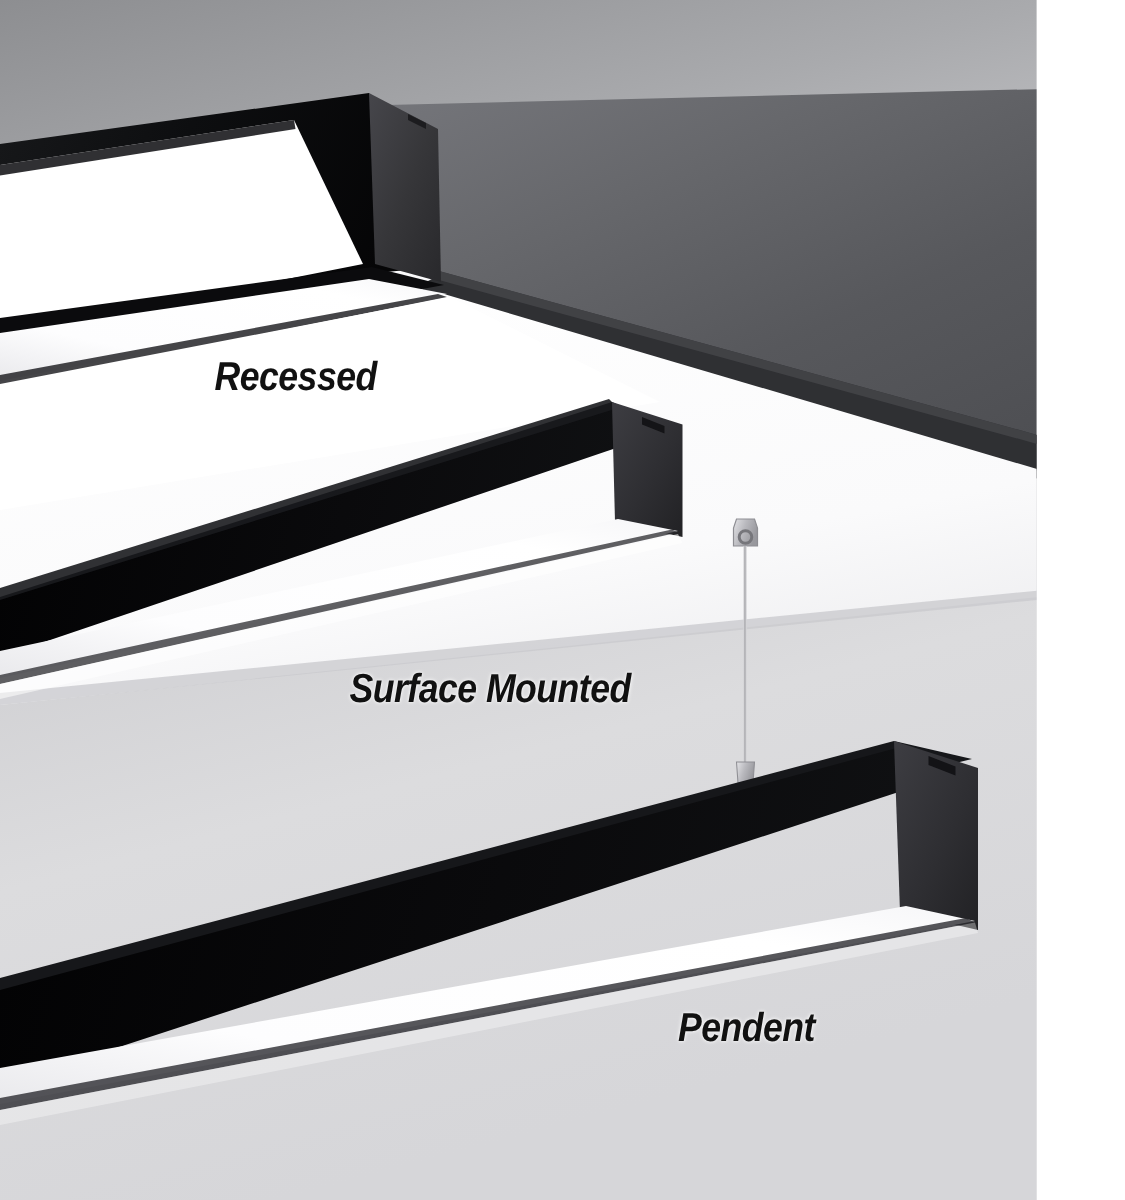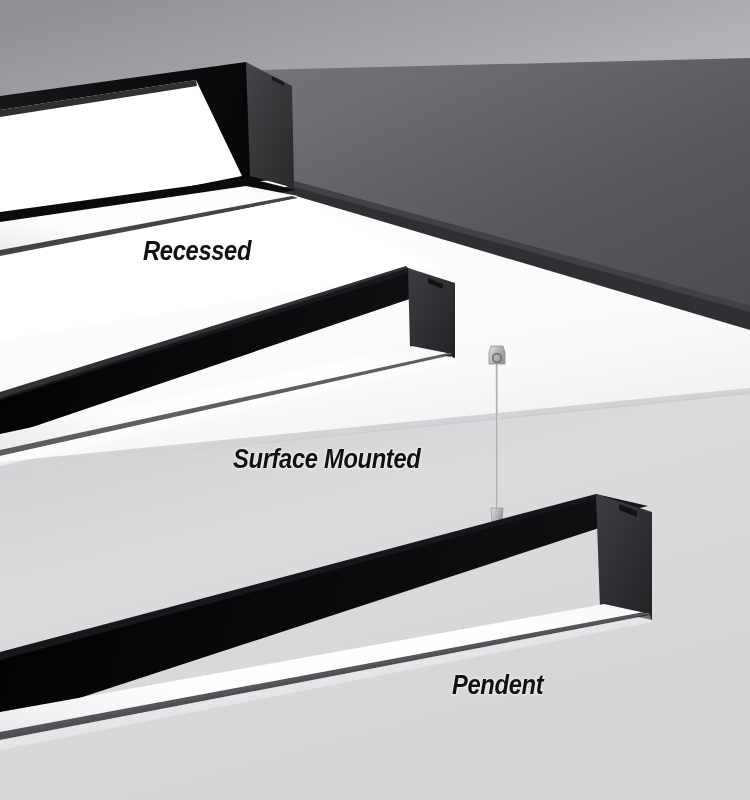--- a/index.html
+++ b/index.html
@@ -1,19 +1,19 @@
 <!DOCTYPE html>
 <html><head>
 <meta charset="utf-8">
 <title>LED Linear Fixture Mounting Types</title>
 <style>
   html,body{margin:0;padding:0;background:#ffffff;}
   #stage{
     position:relative;
-    width:750px;height:800px;
+    width:691px;height:800px;
     overflow:hidden;
     font-family:"Liberation Sans", sans-serif;
     background:#d9d9db;
   }
   #stage svg{position:absolute;left:0;top:0;display:block;}
 
   .label{
     position:absolute;
     font-family:"Liberation Sans", sans-serif;
     font-weight:bold;

